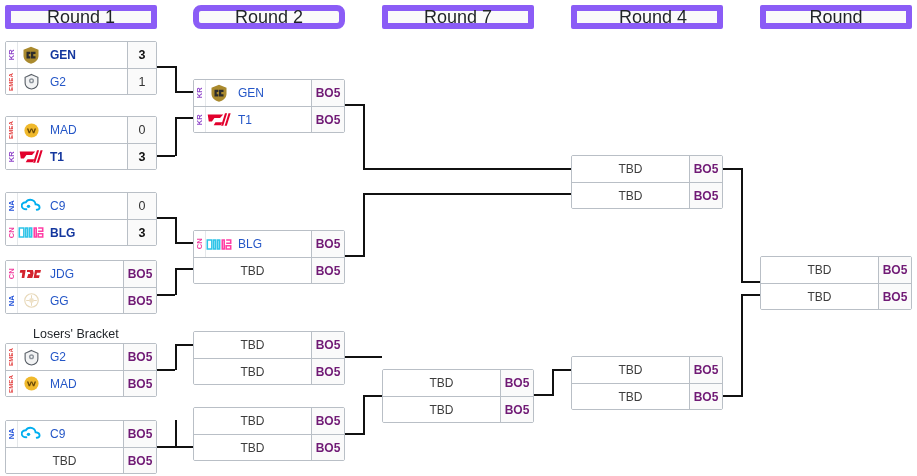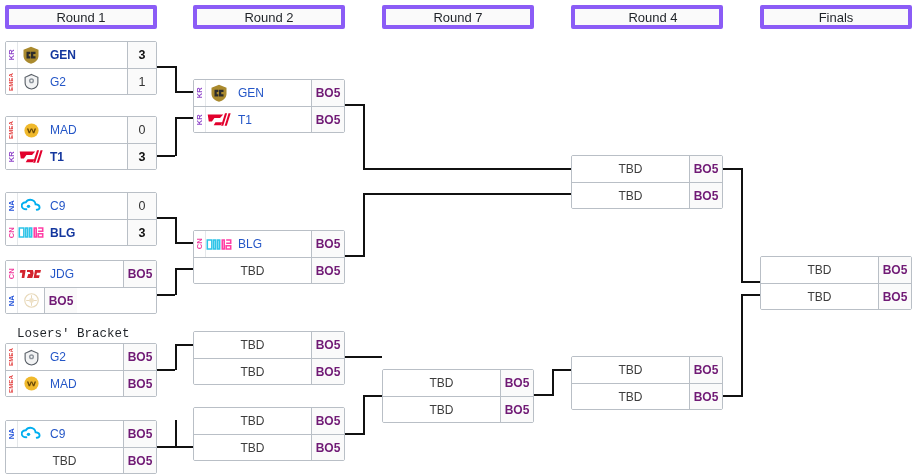--- a/index.html
+++ b/index.html
@@ -10,24 +10,24 @@
     overflow:hidden;
     position:relative;
   }
   .stage{position:absolute;left:0;top:0;width:917px;height:476px;}
 
   
   .round-header{
     position:absolute;
     height:24px;
     background:#fafafa;
-    border:4px solid #8b5cf6;
+    border:6px solid #8b5cf6;
     border-radius:2px;
     display:flex;align-items:center;justify-content:center;
-    font-size:13px;color:#1f2328;
+    font-size:18px;color:#1f2328;
     box-sizing:border-box;
   }
 
   
   .match{
     position:absolute;
     box-sizing:border-box;
     border:1px solid #b9bfc6;
     border-radius:2px;
     background:#ffffff;
@@ -116,24 +116,24 @@
     color:#1f2328;
     white-space:nowrap;
   }
 </style>
 </head>
 <body>
 
 <div class="stage">
   <div id="headers">
       <div class="round-header" style="left: 5px; top: 5px; width: 152px;">Round 1</div>
-      <div class="round-header" style="left: 193px; top: 5px; width: 152px;">Round 2</div>
+      <div class="round-header" style="left: 193px; top: 5px; width: 152px; border-radius: 8px;">Round 2</div>
       <div class="round-header" style="left: 382px; top: 5px; width: 152px;">Round 7</div>
       <div class="round-header" style="left: 571px; top: 5px; width: 152px; padding-left: 12px;">Round 4</div>
-      <div class="round-header" style="left: 760px; top: 5px; width: 152px;">Finals</div>
+      <div class="round-header" style="left: 760px; top: 5px; width: 152px;">Round</div>
     </div>
   <div id="connectors">
       <div class="conn h" style="left: 157px; top: 66px; width: 18px;"></div>
       <div class="conn v" style="left: 175px; top: 66px; height: 26px;"></div>
       <div class="conn h" style="left: 175px; top: 91px; width: 18px;"></div>
       <div class="conn h" style="left: 157px; top: 155px; width: 18px;"></div>
       <div class="conn v" style="left: 175px; top: 117px; height: 39px;"></div>
       <div class="conn h" style="left: 175px; top: 117px; width: 18px;"></div>
       <div class="conn h" style="left: 157px; top: 217px; width: 18px;"></div>
       <div class="conn v" style="left: 175px; top: 217px; height: 26px;"></div>
@@ -285,20 +285,21 @@
           <div class="region r-NA">
             <span>NA</span>
           </div>
           <div class="logo">
             <svg width="17" height="17" viewBox="0 0 24 24">
               <circle cx="12" cy="12" r="9.5" fill="none" stroke="#e8d9ba" stroke-width="1.6"></circle>
               <path d="M12 4.5 v15 M4.5 12 h15" stroke="#e8d9ba" stroke-width="1.4"></path>
               <circle cx="12" cy="12" r="3.4" fill="#efe2c8"></circle>
             </svg>
           </div>
+          <div class="tname">GG</div>
           <div class="score bo">BO5</div>
         </div>
       </div>
       <div class="match" style="left: 5px; top: 343px; width: 152px;">
         <div class="row">
           <div class="region r-EMEA">
             <span>EMEA</span>
           </div>
           <div class="logo">
             <svg width="17" height="17" viewBox="0 0 24 24">
@@ -455,14 +456,14 @@
         <div class="row">
           <div class="tname tbd">TBD</div>
           <div class="score bo">BO5</div>
         </div>
         <div class="row">
           <div class="tname tbd">TBD</div>
           <div class="score bo">BO5</div>
         </div>
       </div>
     </div>
-  <div class="lb-label" id="lb-label" style="left:17px;top:327px;font-family:Liberation Mono, monospace;">Losers' Bracket</div>
+  <div class="lb-label" id="lb-label" style="left:33px;top:327px;">Losers' Bracket</div>
 </div>
 
 </body></html>

